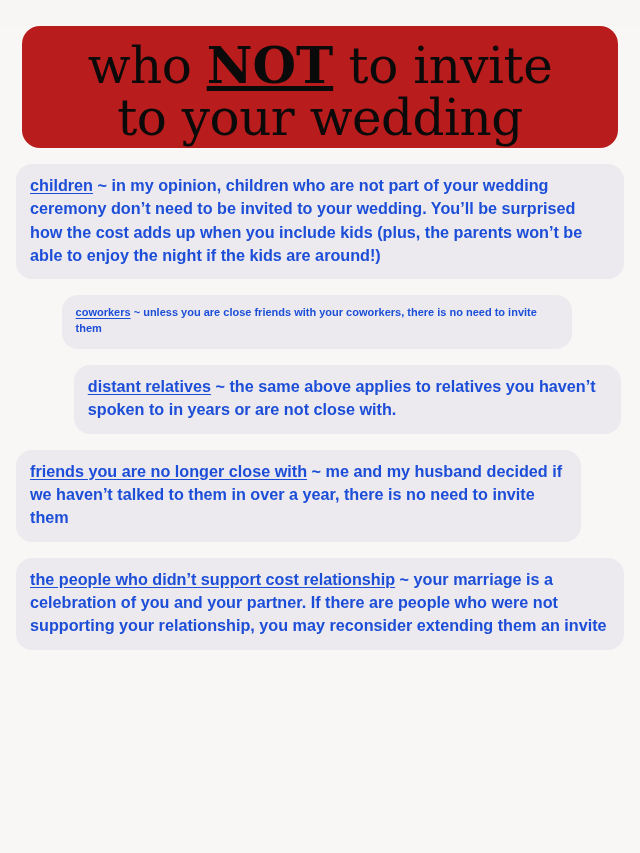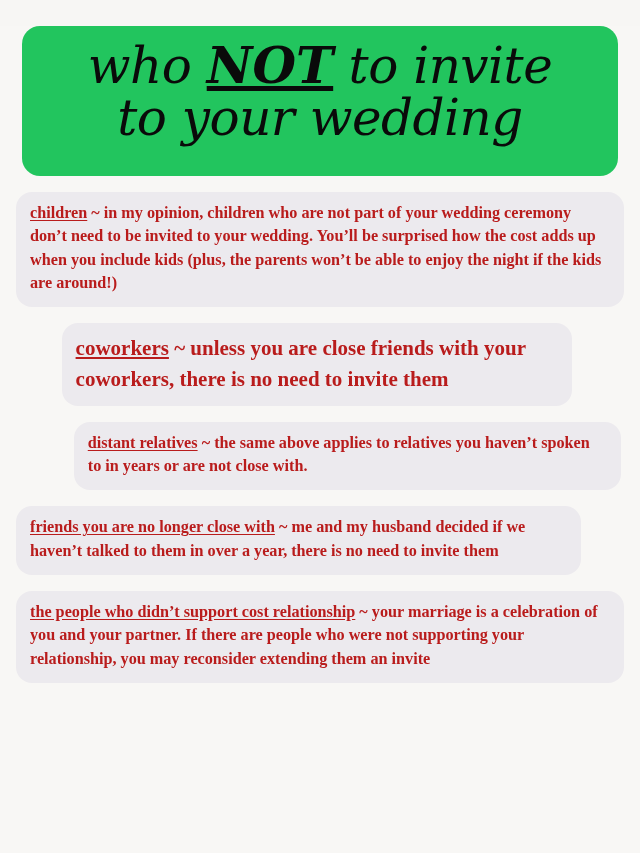--- a/index.html
+++ b/index.html
@@ -18,25 +18,24 @@
     position: relative;
     width: 640px;
     height: 853px;
     background: #f8f7f5;
     padding: 0;
   }
 
   
   .title-card {
     margin: 26px 22px 0 22px;
-    background: #22c55e;
+    background: #b91c1c;
     border-radius: 18px;
-    padding: 14px 18px 32px 18px;
+    padding: 14px 18px 4px 18px;
     text-align: center;
-    font-style: italic;
   }
   .title-line {
     font-family: "DejaVu Serif", serif;
     font-size: 50px;
     line-height: 1.04;
     color: #0a0a0a;
     letter-spacing: -0.5px;
     white-space: nowrap;
   }
   .title-line .emph {
@@ -52,40 +51,40 @@
     margin-top: 16px;
     padding: 0 16px;
   }
   .block {
     background: #eceaee;
     border-radius: 16px;
     padding: 10px 14px 12px 14px;
     margin-bottom: 16px;
     font-size: 16.5px;
     line-height: 1.44;
-    color: #b91c1c;
-    font-family: Liberation Serif, serif;
+    color: #1d4ed8;
+    font-family: Liberation Sans, sans-serif;
     font-weight: bold;
   }
   .block .term {
     text-decoration: underline;
     text-underline-offset: 2px;
   }
   .block .tilde { font-weight: bold; }
   .block .body { font-weight: bold; }
 
   
   .b1 { width: 100%; }
   .b2 { width: 84%; margin-left: 7.5%; }
   .b3 { width: 93%; margin-left: 0; }
   .b4 { width: 90%; margin-left: 9.5%; }
   .b5 { width: 100%; margin-bottom: 0; }
 
   .b1 { font-size: 16.2px; }
-  .b2 { font-size: 21px; }
+  .b2 { font-size: 11px; }
   .b3 { font-size: 16.2px; }
   .b4 { font-size: 16.2px; }
   .b5 { font-size: 16.2px; }
 </style>
 </head>
 <body>
 
 <div class="page">
 
   <div class="title-card">

